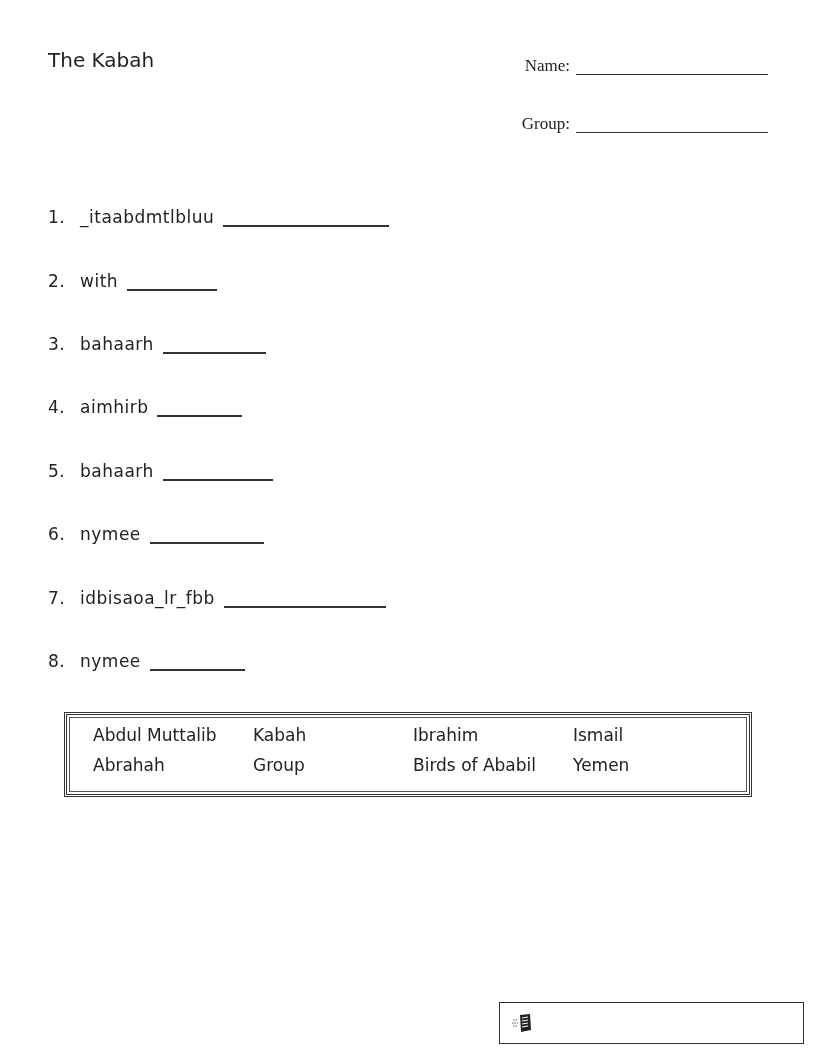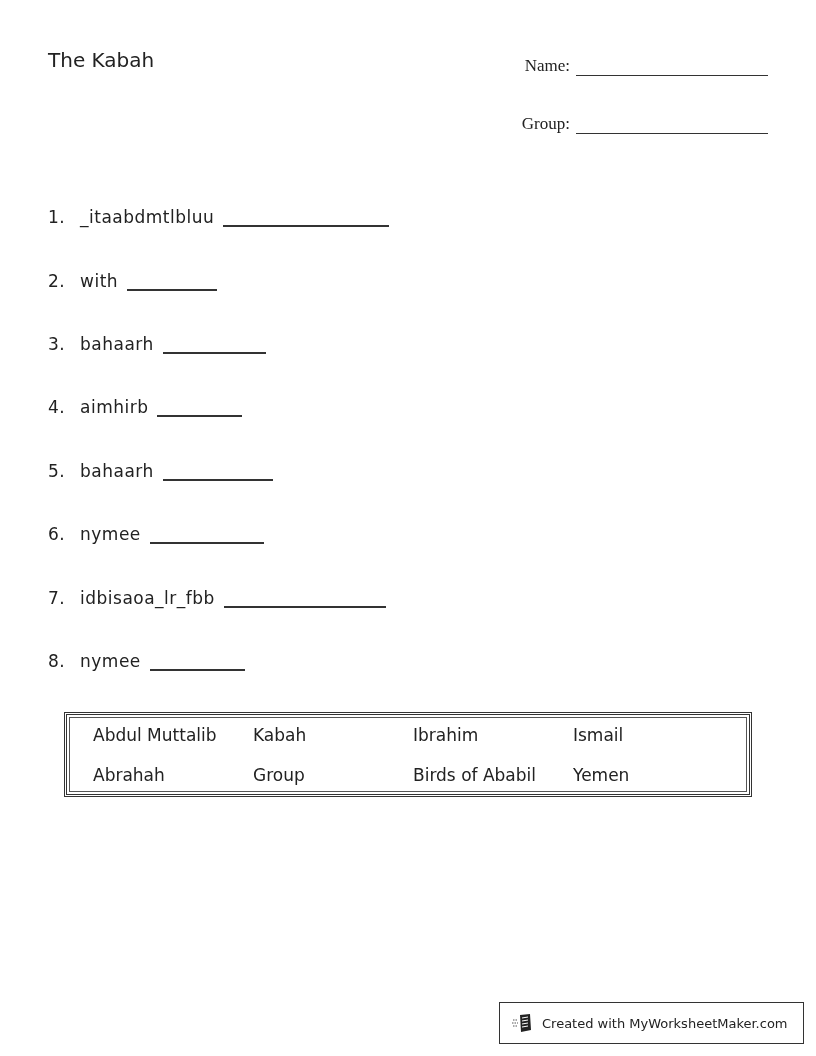--- a/index.html
+++ b/index.html
@@ -1,26 +1,26 @@
 <!DOCTYPE html>
 <html><head>
 <meta charset="utf-8">
 <style>
   html, body { margin:0; padding:0; background:#fff; }
   body { width:816px; height:1056px; position:relative; overflow:hidden; color:#222; font-family:"DejaVu Sans", sans-serif; }
   .title { position:absolute; left:48px; top:48px; font-size:20px; font-weight:normal; letter-spacing:0px; color:#222; }
-  .meta-row { position:absolute; display:flex; align-items:flex-end; font-family:"Liberation Serif", serif; font-size:17px; color:#222; }
+  .meta-row { position:absolute; display:flex; align-items:flex-start; font-family:"Liberation Serif", serif; font-size:17px; color:#222; }
   .meta-row .lbl { text-align:right; width:70px; margin-right:6px; }
   .meta-row .line { width:192px; border-bottom:1.5px solid #333; height:18px; }
   .q { position:absolute; left:48px; display:flex; align-items:flex-end; font-size:17px; color:#222; letter-spacing:0.5px; }
   .q .num { width:32px; }
   .q .word { margin-right:9px;text-align:center; }
   .q .blank { border-bottom:2px solid #333; height:14px; }
   .wordbank { position:absolute; left:64px; top:712px; width:682px; height:79px; border:3px double #333; padding:0; outline:1px solid #555; outline-offset:-6px; }
-  .wb-grid { position:absolute; left:26px; top:10px; display:grid; grid-template-columns:160px 160px 160px 160px; row-gap:20px; font-size:17px; color:#222; }
+  .wb-grid { position:absolute; left:26px; top:10px; display:grid; grid-template-columns:160px 160px 160px 160px; row-gap:10px; font-size:17px; color:#222; }
   .footer { position:absolute; left:499px; top:1002px; width:305px; height:42px; border:1px solid #333; box-sizing:border-box; display:flex; align-items:center; padding-left:12px; font-size:13px; color:#222; }
   .footer .logo { width:22px; height:22px; margin-right:8px; }
 </style>
 </head>
 <body>
 
 <div class="title">The Kabah</div>
 
 <div class="meta-row" style="left:500px; top:56px;">
   <span class="lbl">Name:</span>
@@ -88,14 +88,13 @@
 <div class="footer">
   <span class="logo">
     <svg width="22" height="22" viewBox="0 0 22 22">
       <line x1="1" y1="8" x2="6" y2="8" stroke="#555" stroke-width="1" stroke-dasharray="1.5,1"></line>
       <line x1="0" y1="11" x2="6" y2="11" stroke="#555" stroke-width="1" stroke-dasharray="1.5,1"></line>
       <line x1="1" y1="14" x2="6" y2="14" stroke="#555" stroke-width="1" stroke-dasharray="1.5,1"></line>
       <path d="M8 3 L18 2 L19 18 L9 20 Z" fill="#222"></path>
       <path d="M10 6 L16 5 M10 9 L16 8 M10 12 L16 11 M10 15 L16 14" stroke="#fff" stroke-width="1"></path>
     </svg>
   </span>
-  <span>Created with MyWorksheetMaker.com</span>
 </div>
 
 </body></html>

